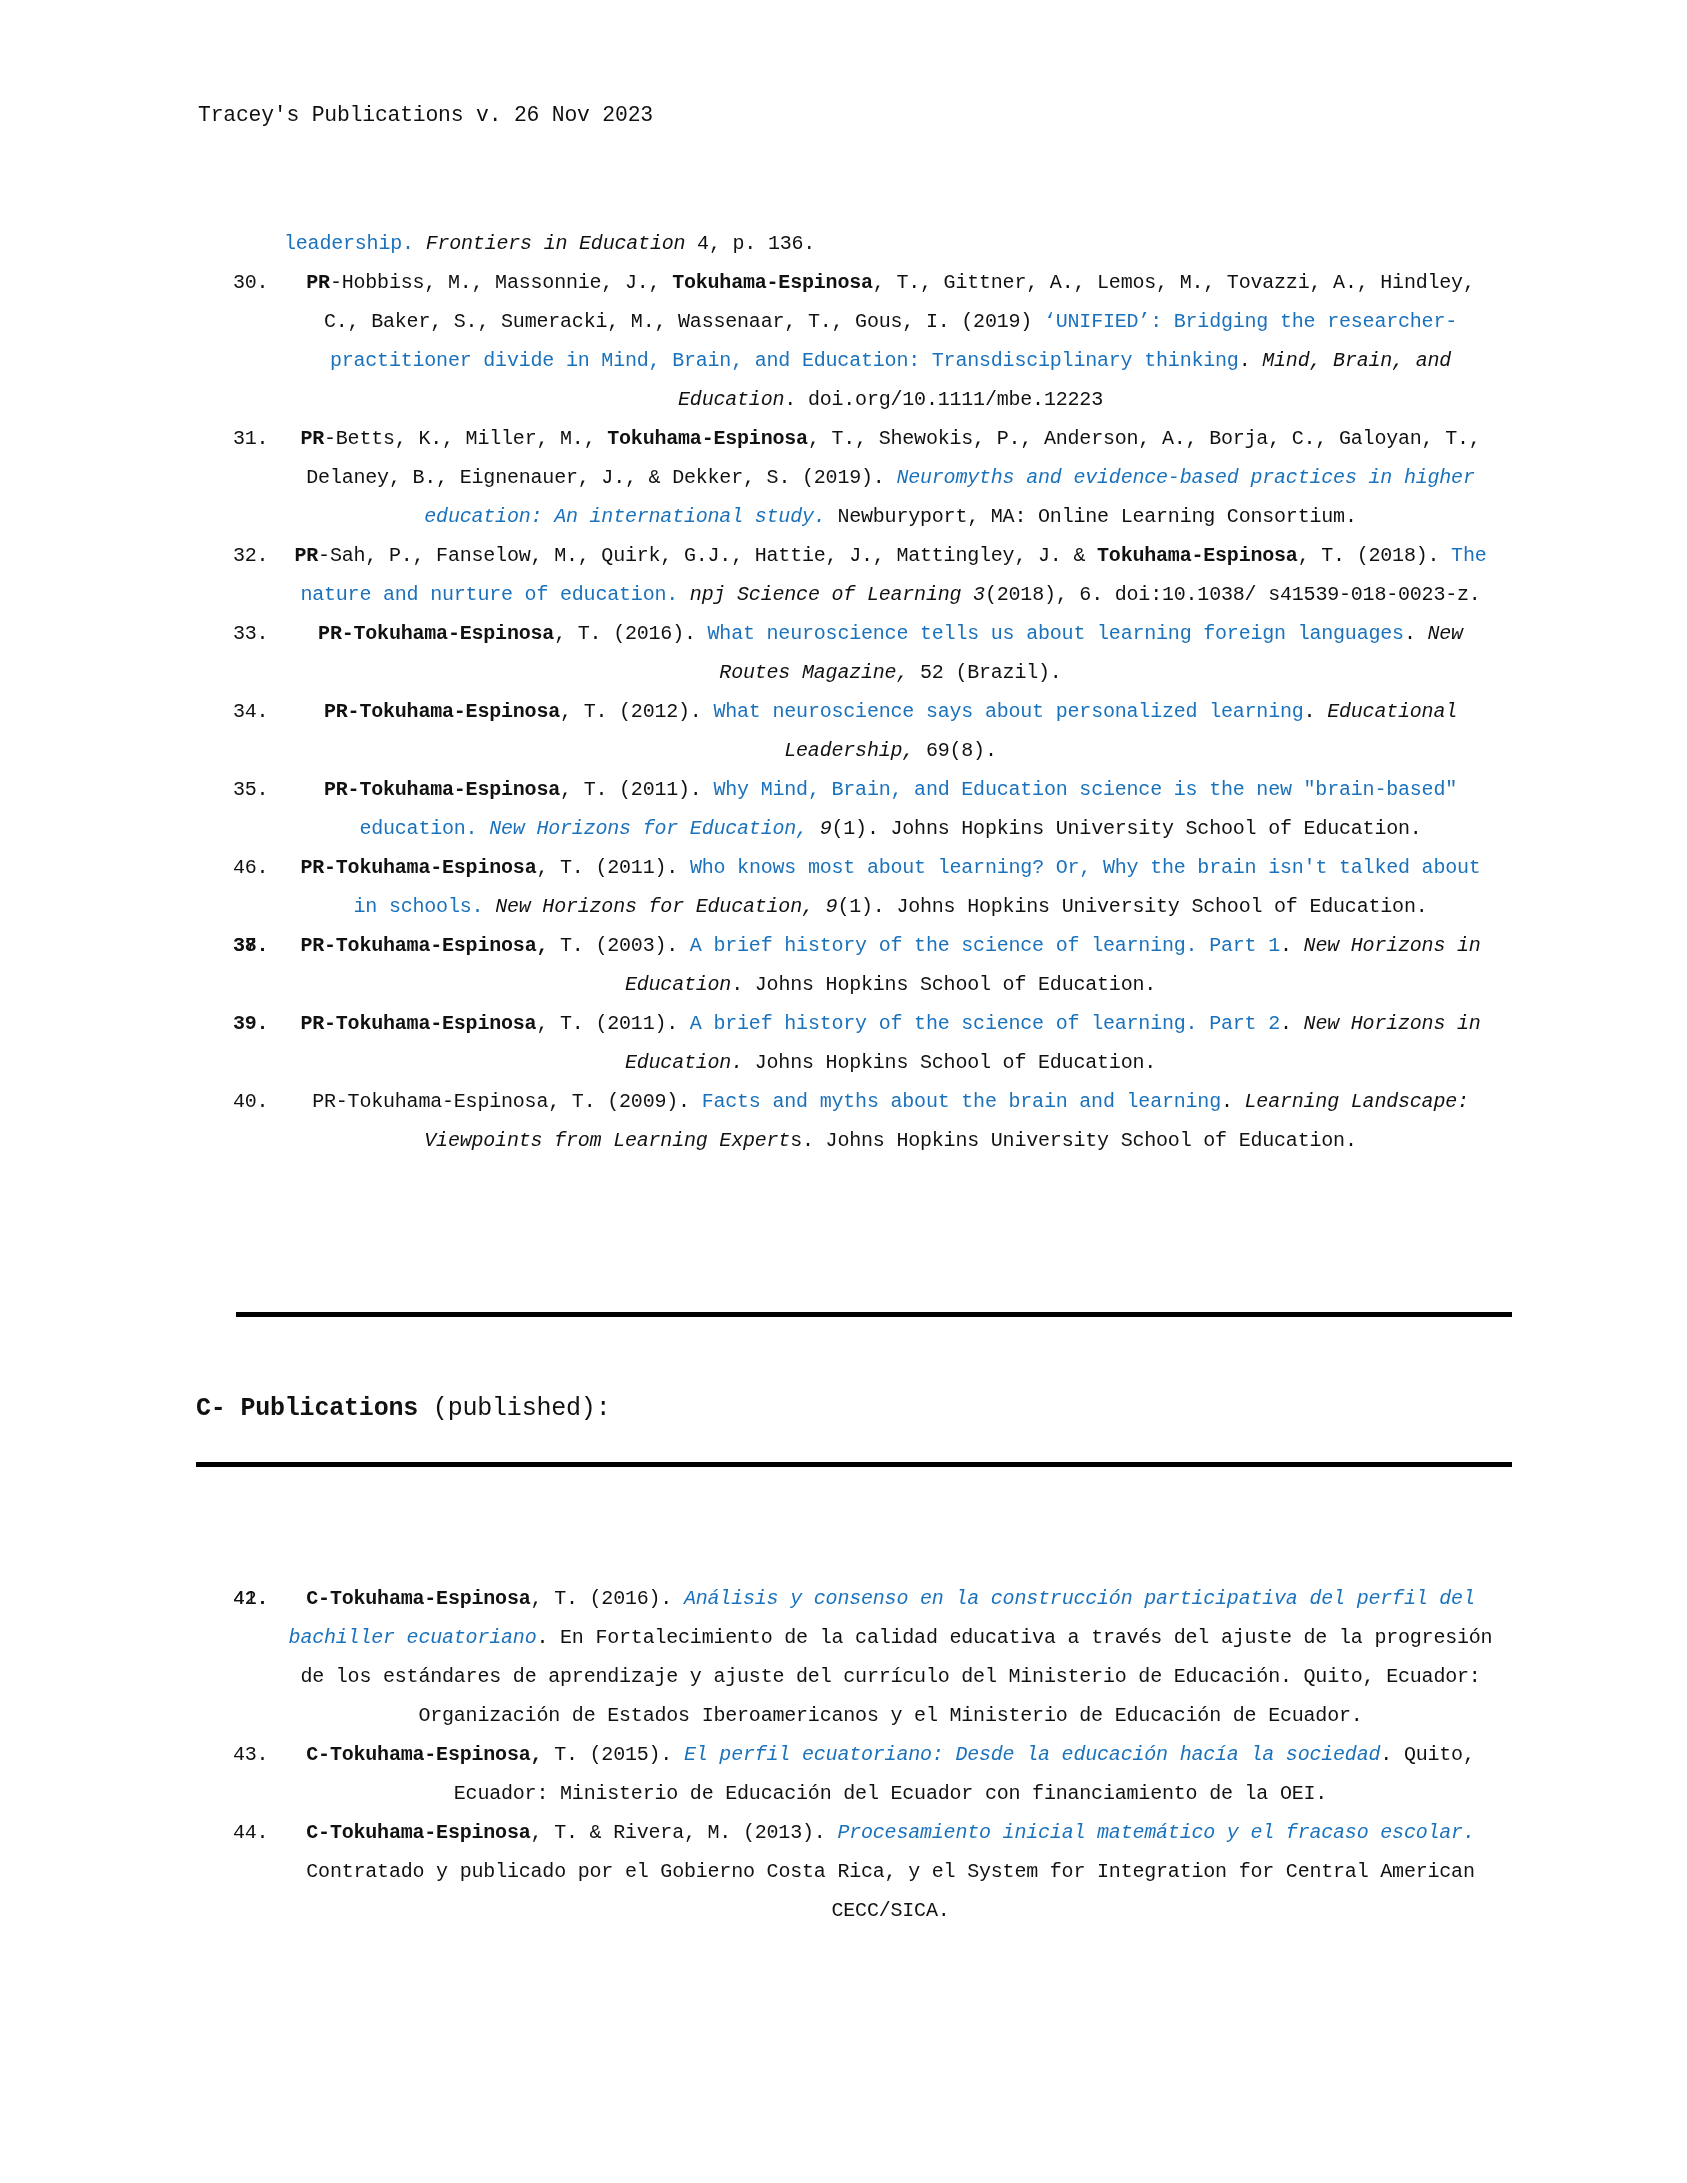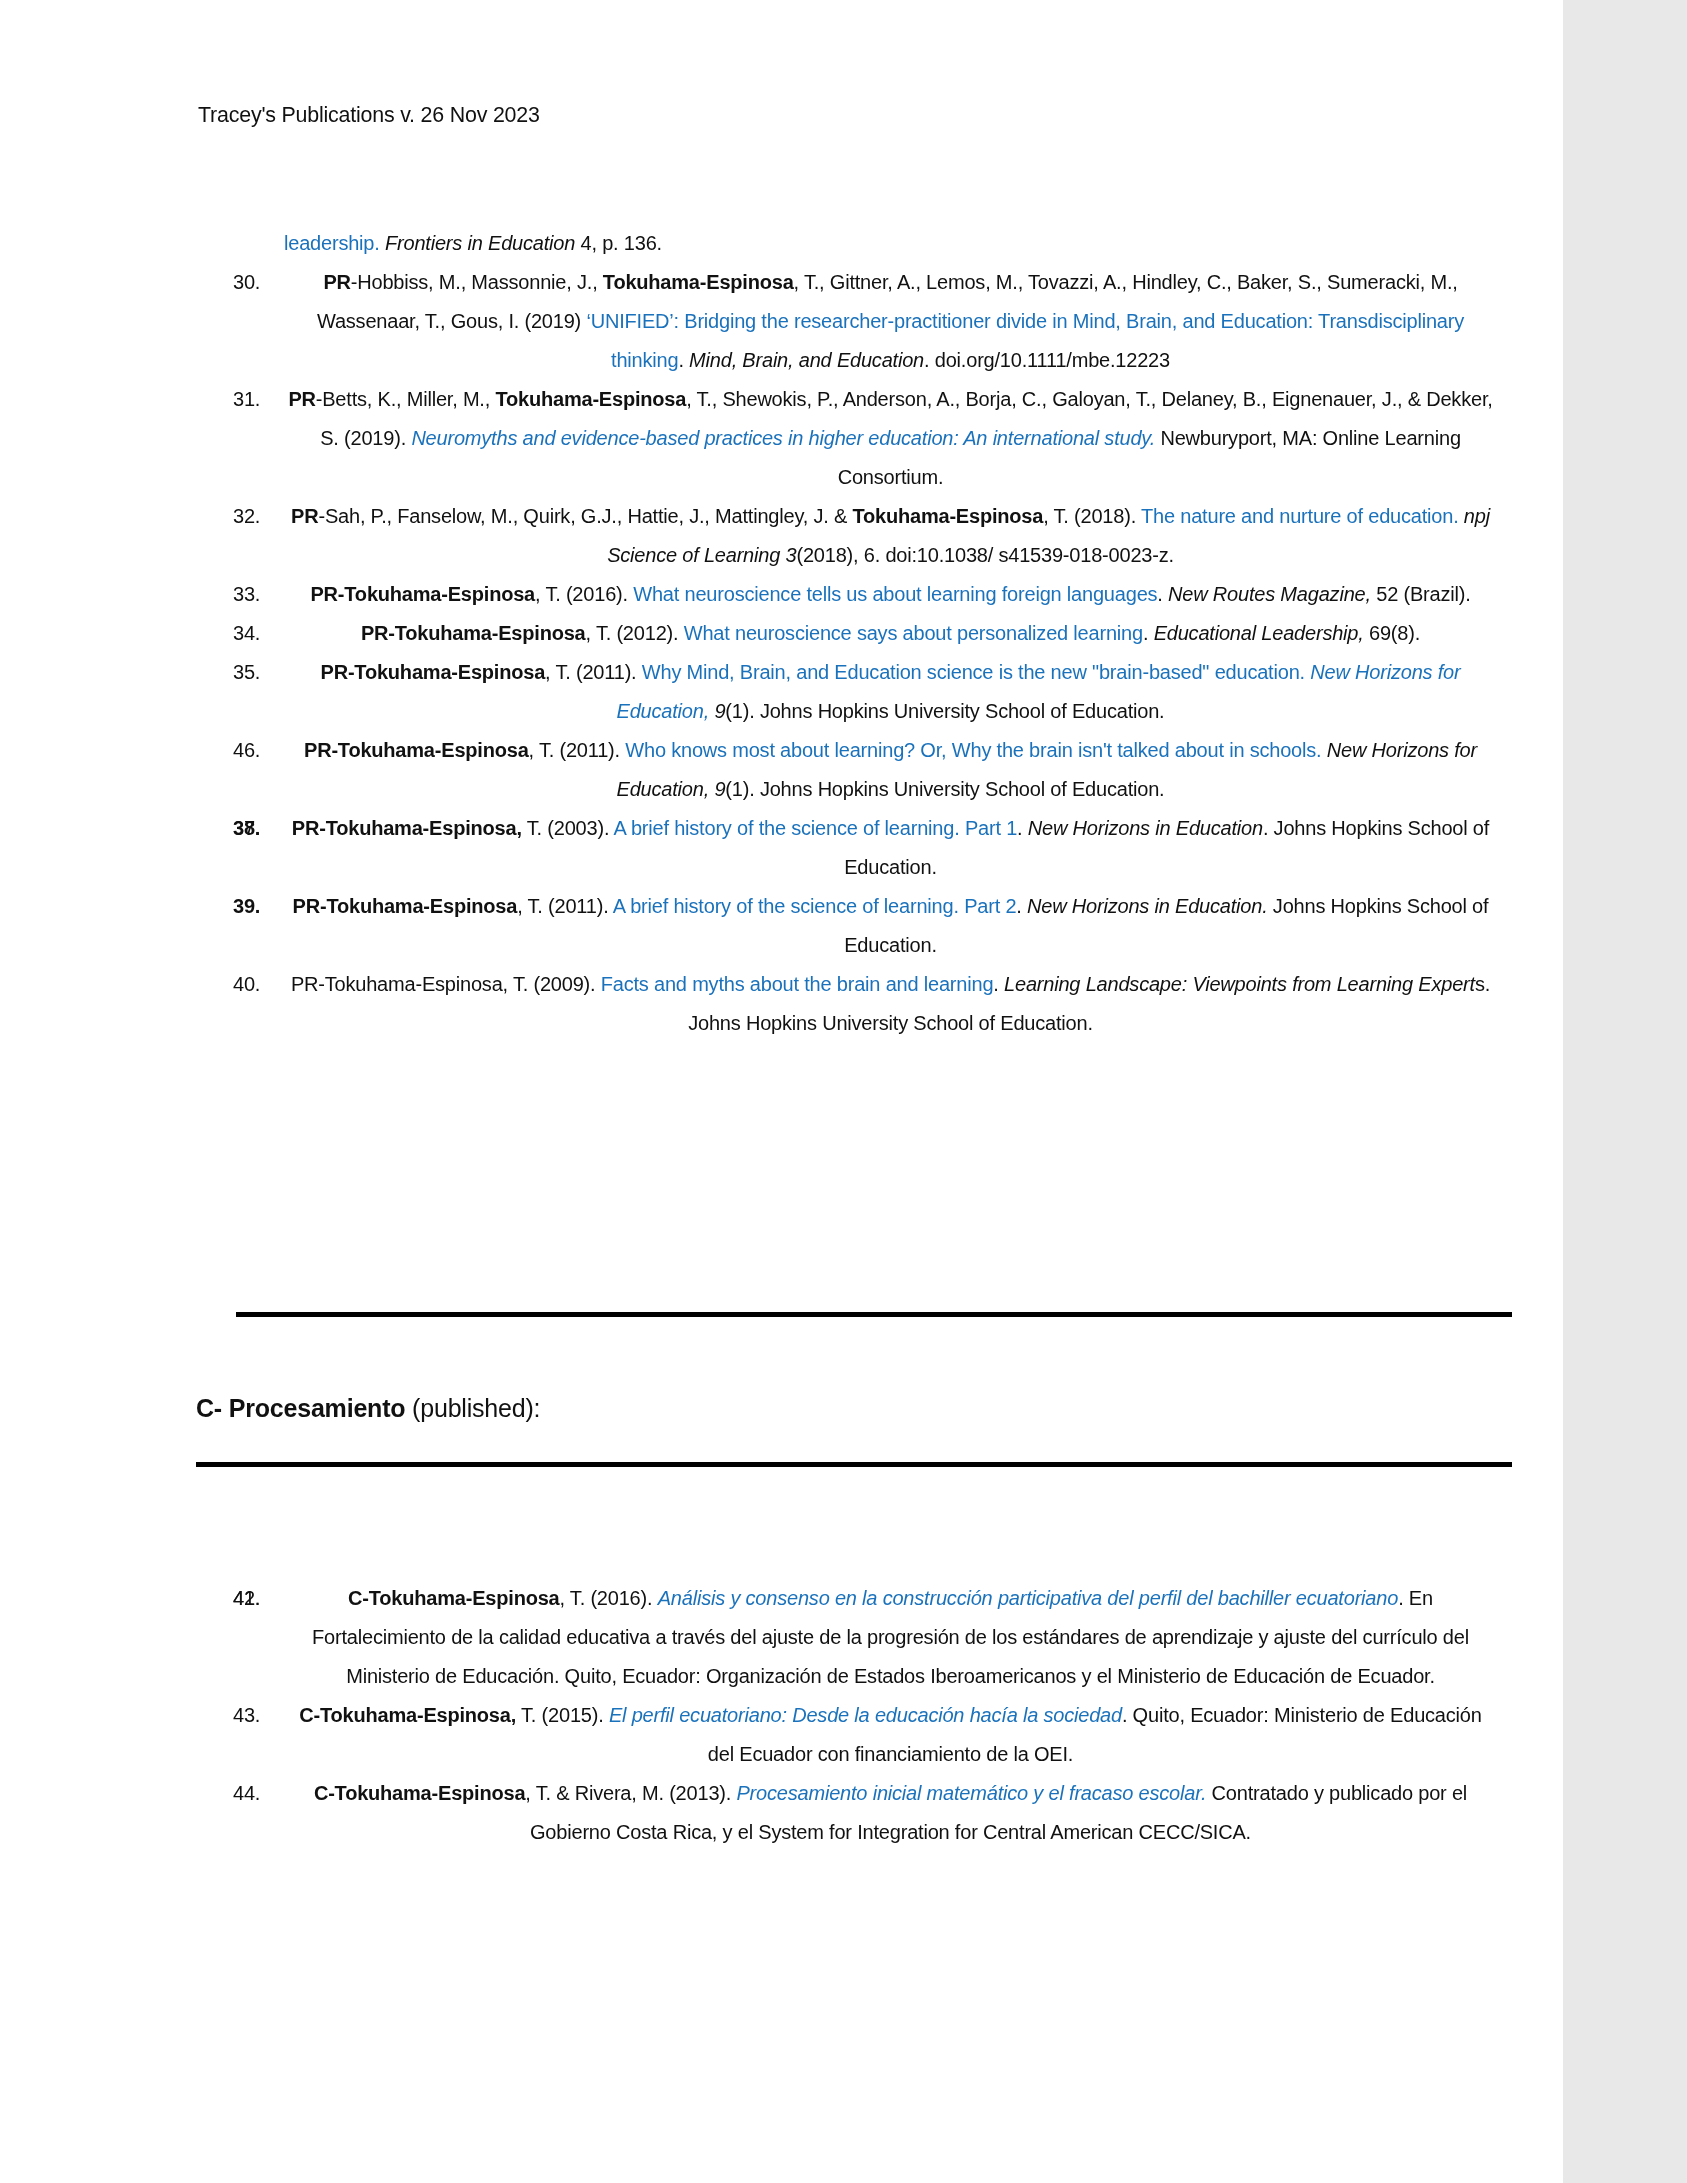--- a/index.html
+++ b/index.html
@@ -1,20 +1,20 @@
 <!DOCTYPE html>
 <html style="--link: #1B72BC; --ink: #111111; --page-bg: #ffffff;font-size:13px"><head>
 <meta charset="utf-8">
 <style>
   html,body{margin:0;padding:0;background:#e8e8e8;}
   .page{
     position:relative;
-    width:1563px;height:2183px;
+    width:1687px;height:2183px;
     background:var(--page-bg,#fff);
-    font-family:Liberation Sans, sans-serif;
+    font-family:Liberation Mono, monospace;
     color:var(--ink,#111);
     overflow:hidden;
   }
   .doc-header{
     position:absolute;left:198px;top:101px;
     font-size:21.4px;line-height:28px;letter-spacing:-0.2px;
   }
   .ref-block{
     position:absolute;left:284px;width:1213px;
     font-size:20px;line-height:39px;letter-spacing:-0.2px;
@@ -55,21 +55,21 @@
         <div class="ref-item"><span class="ref-num">46.</span><span><span class="b">PR-Tokuhama-Espinosa</span><span>, T. (2011). </span><span class="l">Who knows most about learning? Or, Why the brain isn't talked about in schools.</span><span> </span><span class="i">New Horizons for Education, 9</span><span>(1). Johns Hopkins University School of Education.</span></span></div>
         <div class="ref-item"><span class="ref-num">37.</span></div>
         <div class="ref-item"><span class="ref-num b">38.</span><span><span class="b">PR-Tokuhama-Espinosa,</span><span> T. (2003). </span><span class="l">A brief history of the science of learning. Part 1</span><span>. </span><span class="i">New Horizons in Education</span><span>. Johns Hopkins School of Education.</span></span></div>
         <div class="ref-item"><span class="ref-num b">39.</span><span><span class="b">PR-Tokuhama-Espinosa</span><span>, T. (2011). </span><span class="l">A brief history of the science of learning. Part 2</span><span>. </span><span class="i">New Horizons in Education.</span><span> Johns Hopkins School of Education.</span></span></div>
         <div class="ref-item"><span class="ref-num">40.</span><span><span>PR-Tokuhama-Espinosa, T. (2009). </span><span class="l">Facts and myths about the brain and learning</span><span>. </span><span class="i">Learning Landscape: Viewpoints from Learning Expert</span><span>s. Johns Hopkins University School of Education.</span></span></div>
       </div>
   </div>
 
   <div class="rule rule-1"></div>
 
-  <h2 class="section-heading"><span class="b">C- Procesamiento</span><span> (published):</span></h2>
+  <h2 class="section-heading"><span class="b">C- Publications</span><span> (published):</span></h2>
 
   <div class="rule rule-2"></div>
 
   <div class="ref-block consult-block">
     <div>
         <div class="ref-item"><span class="ref-num">41.</span></div>
         <div class="ref-item"><span class="ref-num">42.</span><span><span class="b">C-Tokuhama-Espinosa</span><span>, T. (2016). </span><span class="i l">Análisis y consenso en la construcción participativa del perfil del bachiller ecuatoriano</span><span>. En Fortalecimiento de la calidad educativa a través del ajuste de la progresión de los estándares de aprendizaje y ajuste del currículo del Ministerio de Educación. Quito, Ecuador: Organización de Estados Iberoamericanos y el Ministerio de Educación de Ecuador.</span></span></div>
         <div class="ref-item"><span class="ref-num">43.</span><span><span class="b">C-Tokuhama-Espinosa,</span><span> T. (2015). </span><span class="i l">El perfil ecuatoriano: Desde la educación hacía la sociedad</span><span>. Quito, Ecuador: Ministerio de Educación del Ecuador con financiamiento de la OEI.</span></span></div>
         <div class="ref-item"><span class="ref-num">44.</span><span><span class="b">C-Tokuhama-Espinosa</span><span>, T. &amp; Rivera, M. (2013). </span><span class="i l">Procesamiento inicial matemático y el fracaso escolar.</span><span> Contratado y publicado por el Gobierno Costa Rica, y el System for Integration for Central American CECC/SICA.</span></span></div>
       </div>

